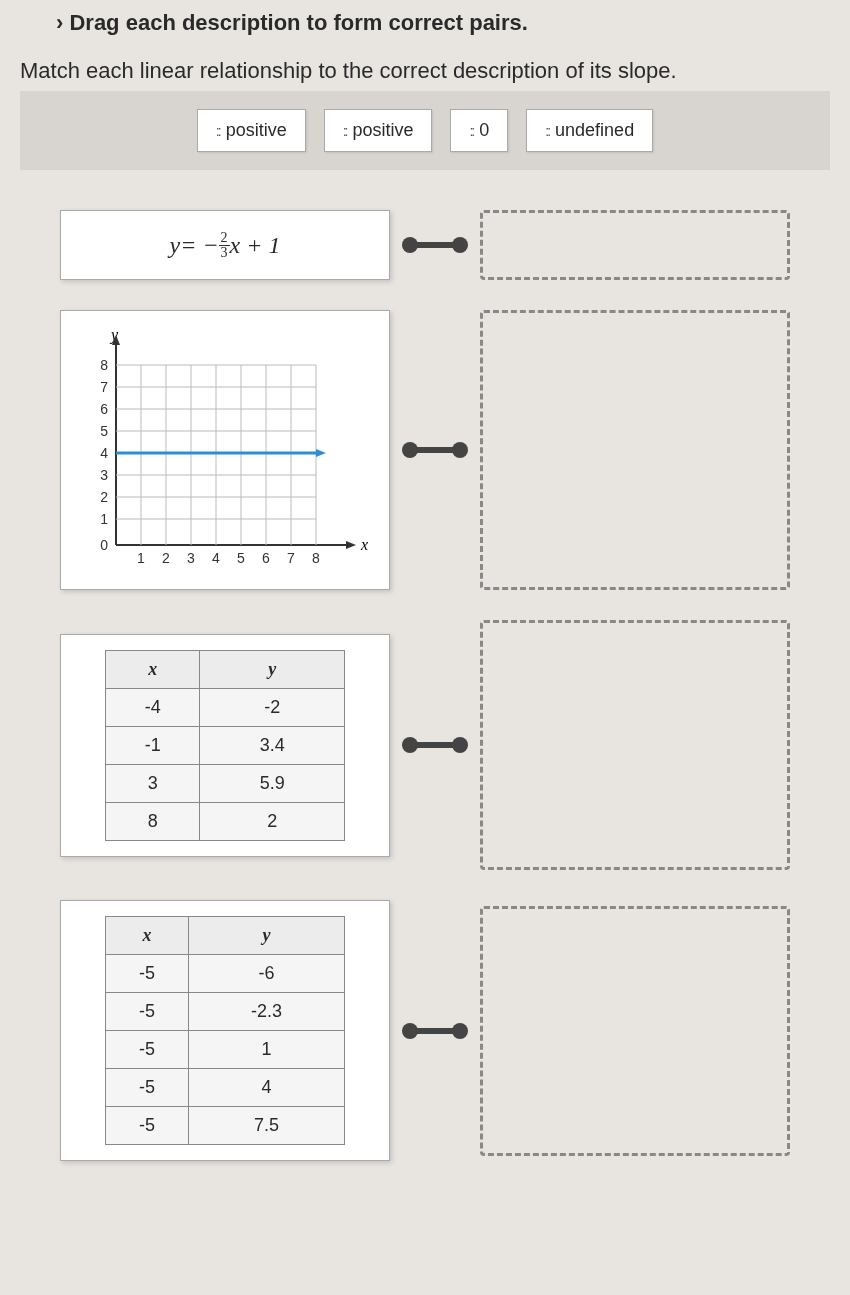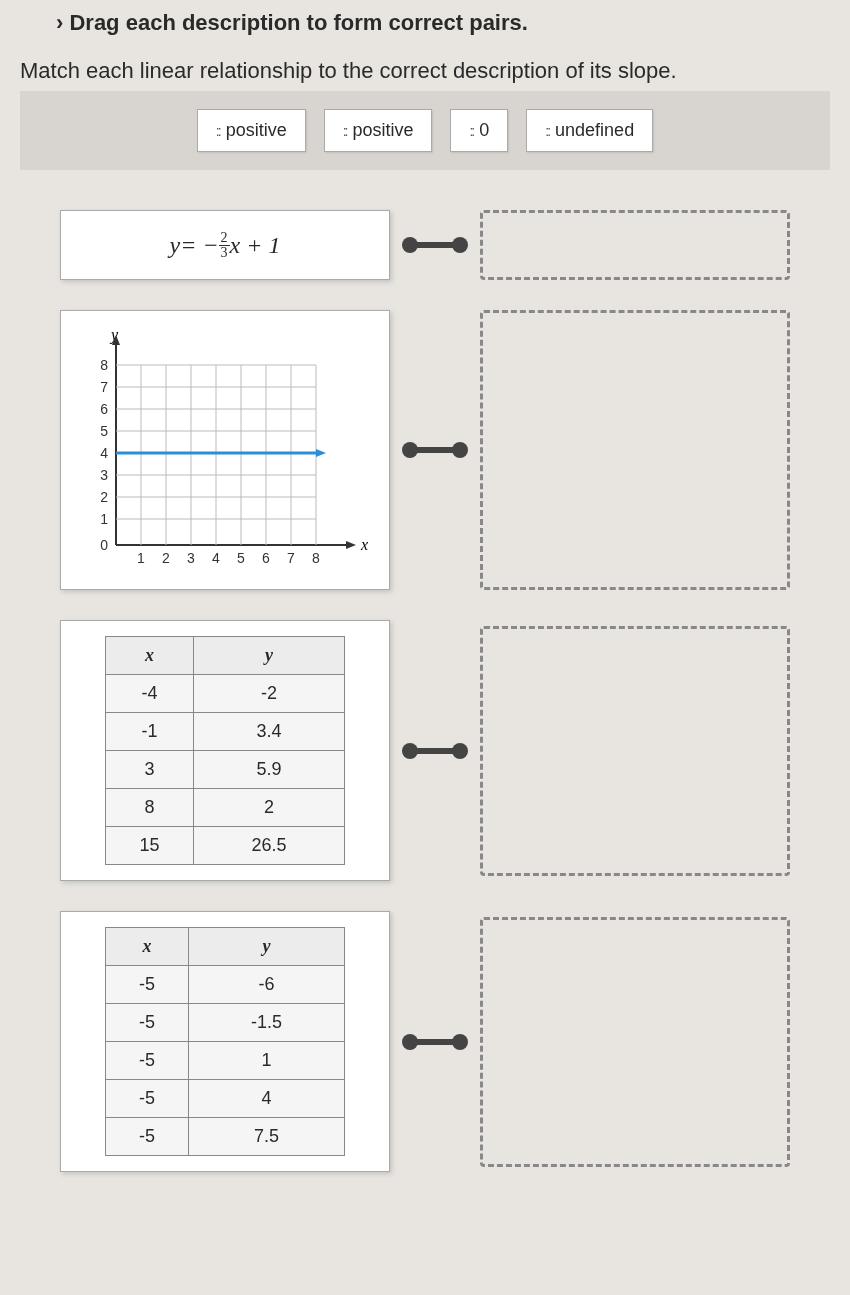--- a/index.html
+++ b/index.html
@@ -209,24 +209,20 @@
               <td>3.4</td>
             </tr>
         <tr>
               <td>3</td>
               <td>5.9</td>
             </tr>
         <tr>
               <td>8</td>
               <td>2</td>
             </tr>
-        <tr>
-              <td>15</td>
-              <td>26.5</td>
-            </tr>
       </tbody>
         </table>
     </div>
     <div class="connector">
       <svg width="70" height="20">
           <circle cx="10" cy="10" r="8" fill="#444"></circle>
           <rect x="10" y="7" width="50" height="6" fill="#444"></rect>
           <circle cx="60" cy="10" r="8" fill="#444"></circle>
         </svg>
     </div>
@@ -240,21 +236,21 @@
             <tr>
               <th>x</th>
               <th>y</th>
             </tr>
         <tr>
               <td>-5</td>
               <td>-6</td>
             </tr>
         <tr>
               <td>-5</td>
-              <td>-1.5</td>
+              <td>-2.3</td>
             </tr>
         <tr>
               <td>-5</td>
               <td>1</td>
             </tr>
         <tr>
               <td>-5</td>
               <td>4</td>
             </tr>
         <tr>

